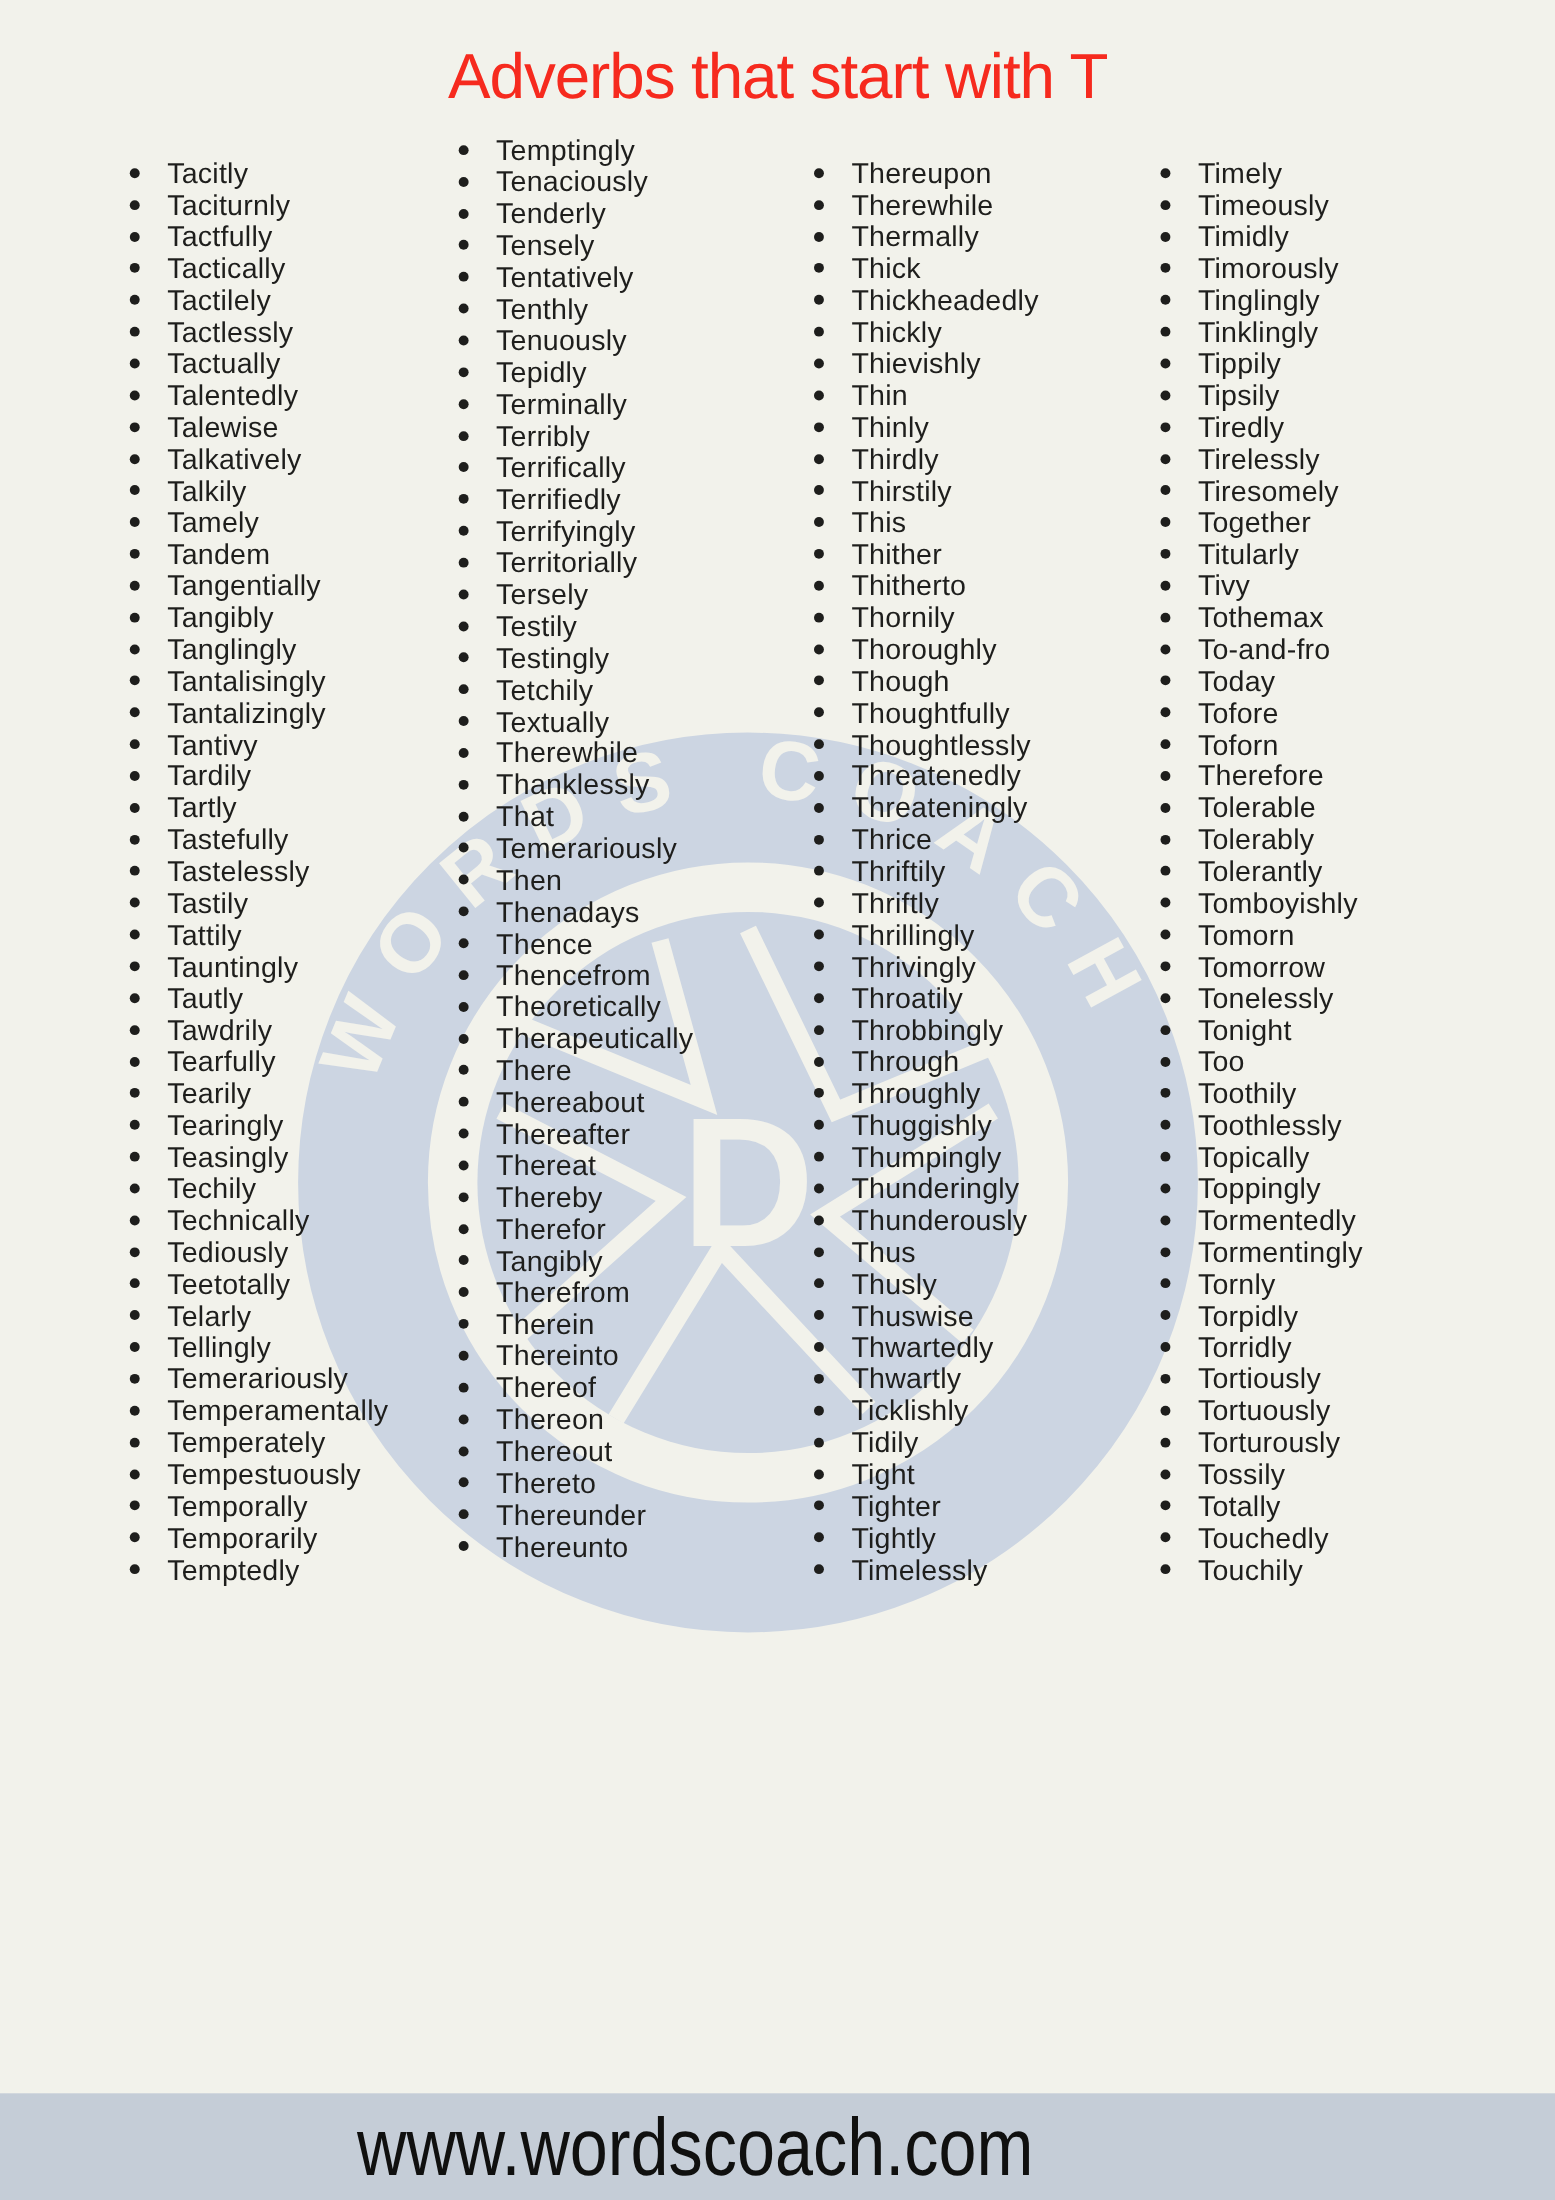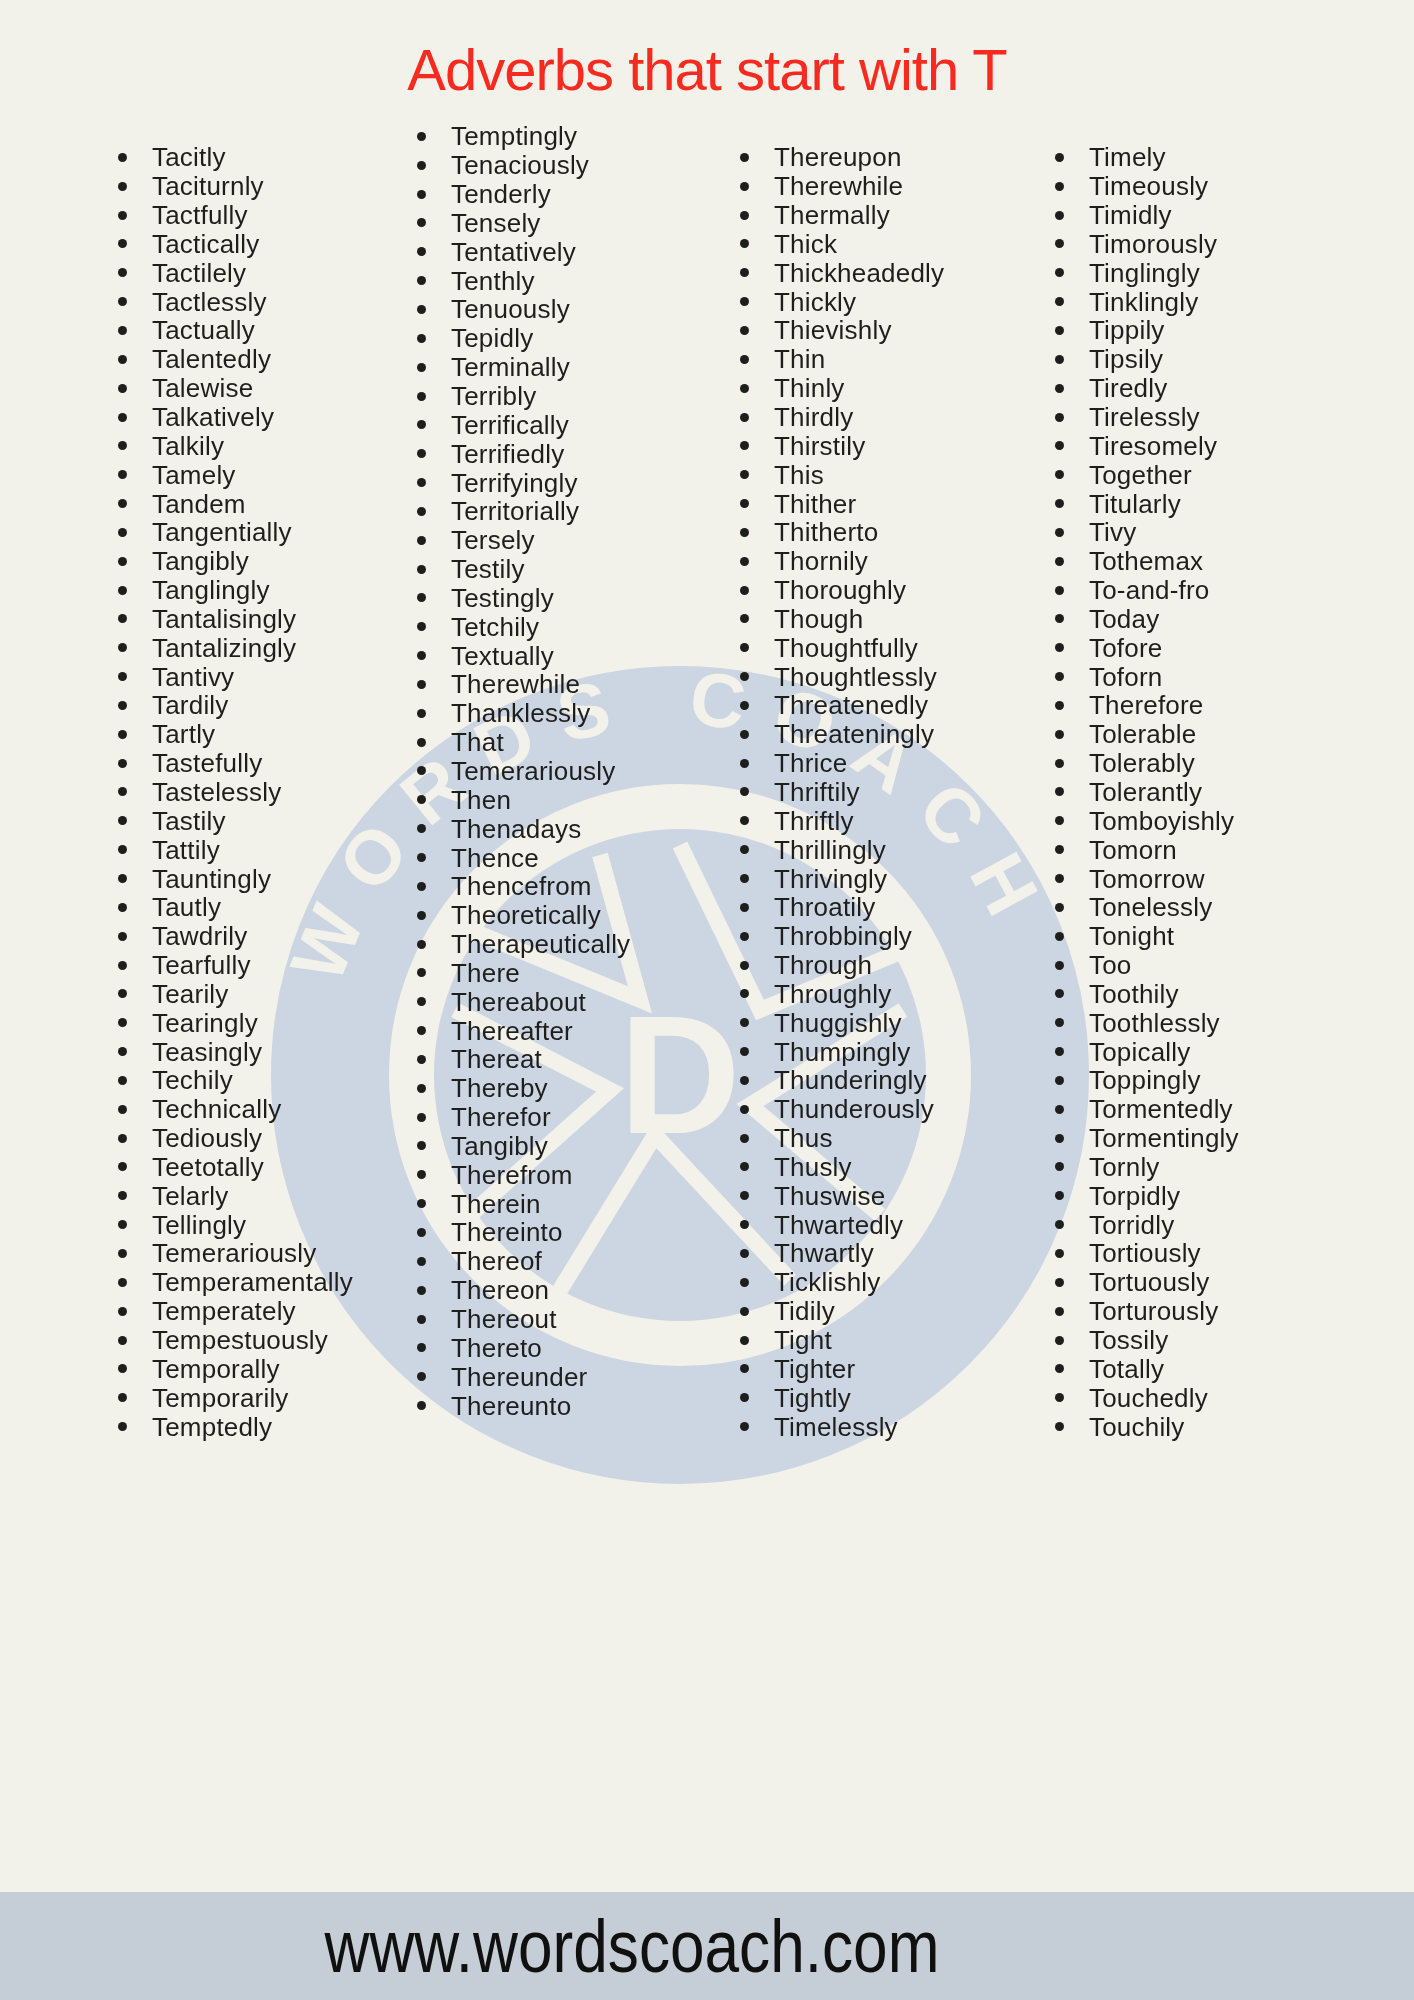--- a/index.html
+++ b/index.html
@@ -57,21 +57,21 @@
   }
   .word {
     font-size: 26px;
     line-height: 28px;
     letter-spacing: 0.2px;
   }
   .footer {
     position: absolute;
     left: 0; bottom: 0;
     width: 100%;
-    height: 108px;
+    height: 97px;
     background: #c5cdd7;
     display: flex;
     align-items: center;
     justify-content: center;
     z-index: 3;
   }
   .footer-url {
     font-size: 74px;
     font-weight: 400;
     color: #10100f;

